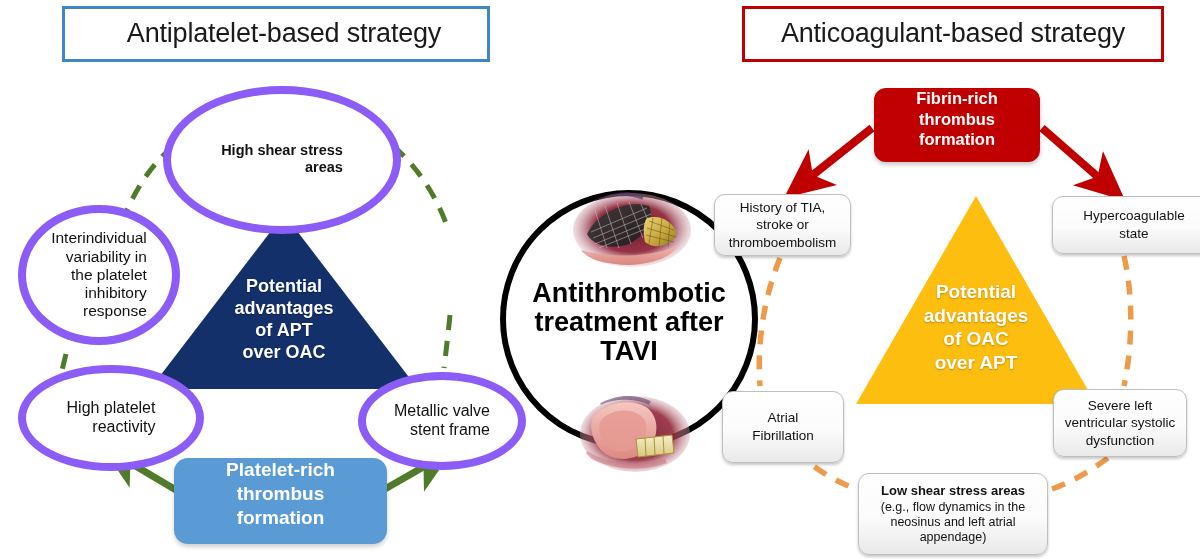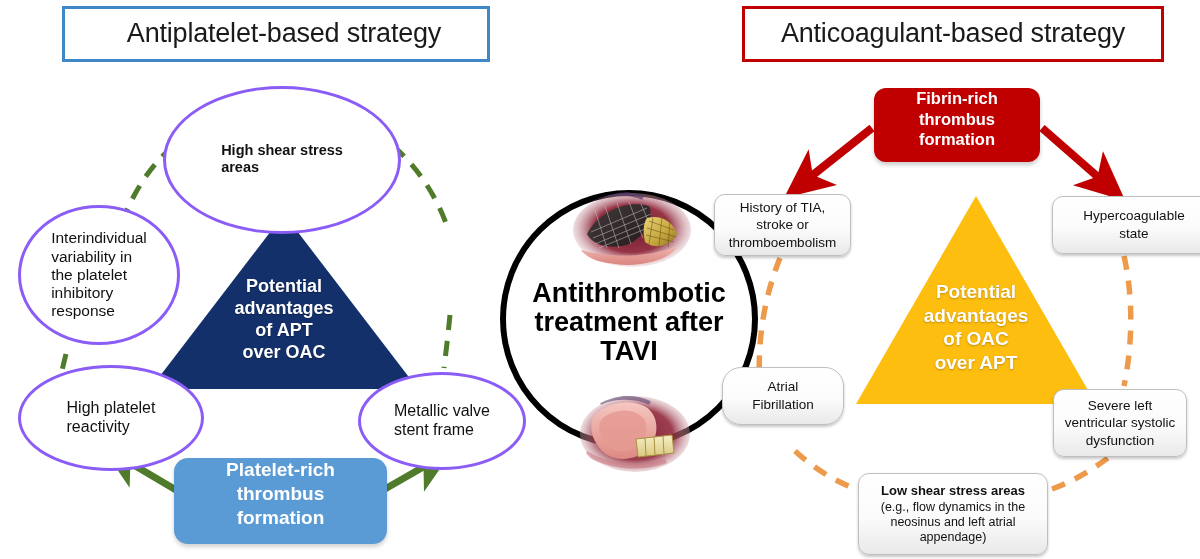--- a/index.html
+++ b/index.html
@@ -53,28 +53,28 @@
     position: absolute;
     left: 0; top: 0;
     width: 1200px; height: 559px;
     pointer-events: none;
   }
 
   
   .ellipse {
     position: absolute;
     box-sizing: border-box;
-    border: 3px solid #8b5cf6;
+    border: 8px solid #8b5cf6;
     border-radius: 50%;
     background: #ffffff;
     display: flex;
     flex-direction: column;
     align-items: center;
     justify-content: center;
-    text-align: left;
+    text-align: right;
     color: #111111;
   }
   .ellipse .e-head {
     font-weight: bold;
     font-size: 14.5px;
     line-height: 1.12;
     margin-bottom: 3px;
   }
   .ellipse .e-sub {
     font-size: 14px;
@@ -175,21 +175,21 @@
     align-items: center;
     justify-content: center;
     text-align: center;
     color: #111111;
     font-size: 13.5px;
     line-height: 1.3;
     padding: 0 7px;
   }
   #gbox-tia    { left: 714px; top: 194px; width: 137px; height: 62px; }
   #gbox-hyper  { left: 1052px; top: 196px; width: 164px; height: 58px; }
-  #gbox-af     { left: 722px; top: 367px; width: 122px; height: 58px; border-radius: 19px; }
+  #gbox-af     { left: 722px; top: 391px; width: 122px; height: 72px; }
   #gbox-lvsd   { left: 1053px; top: 389px; width: 134px; height: 68px; }
   #gbox-lowshear {
     left: 858px; top: 473px; width: 190px; height: 82px;
     font-size: 12.5px; line-height: 1.22;
   }
   #gbox-lowshear .g-head { font-weight: bold; font-size: 13px; margin-bottom: 1px; }
 
   
   #center-circle {
     position: absolute;

